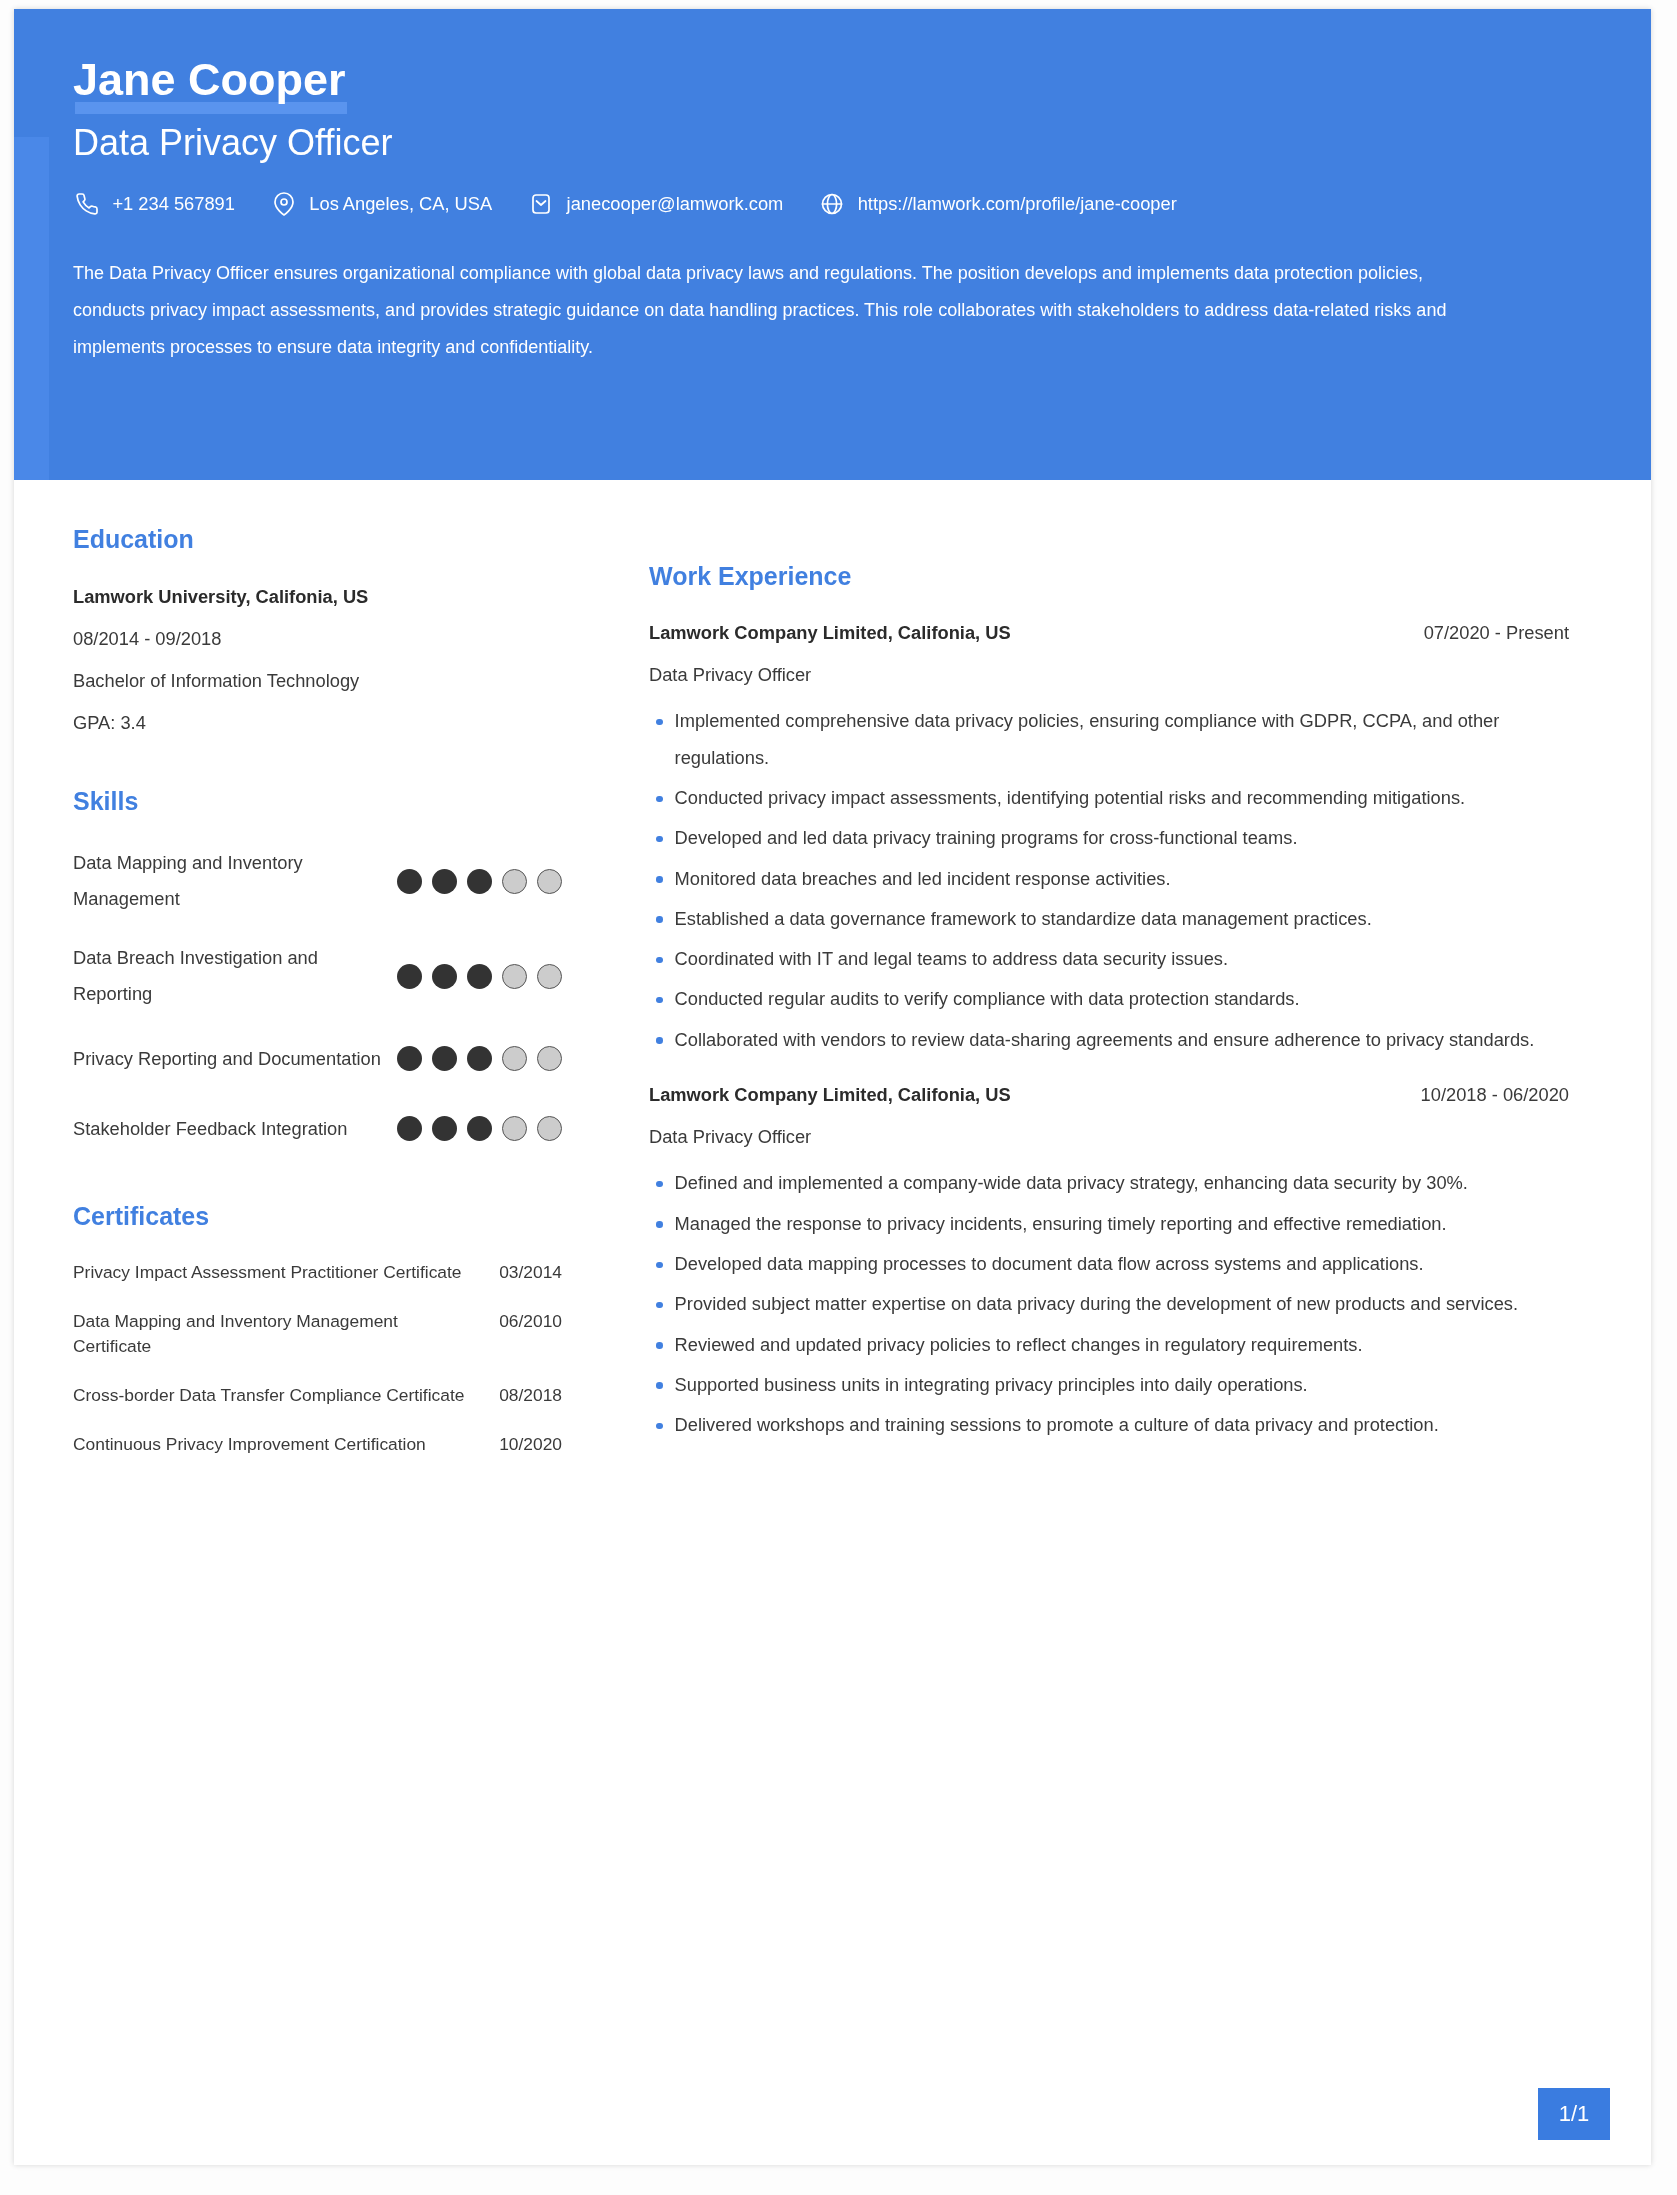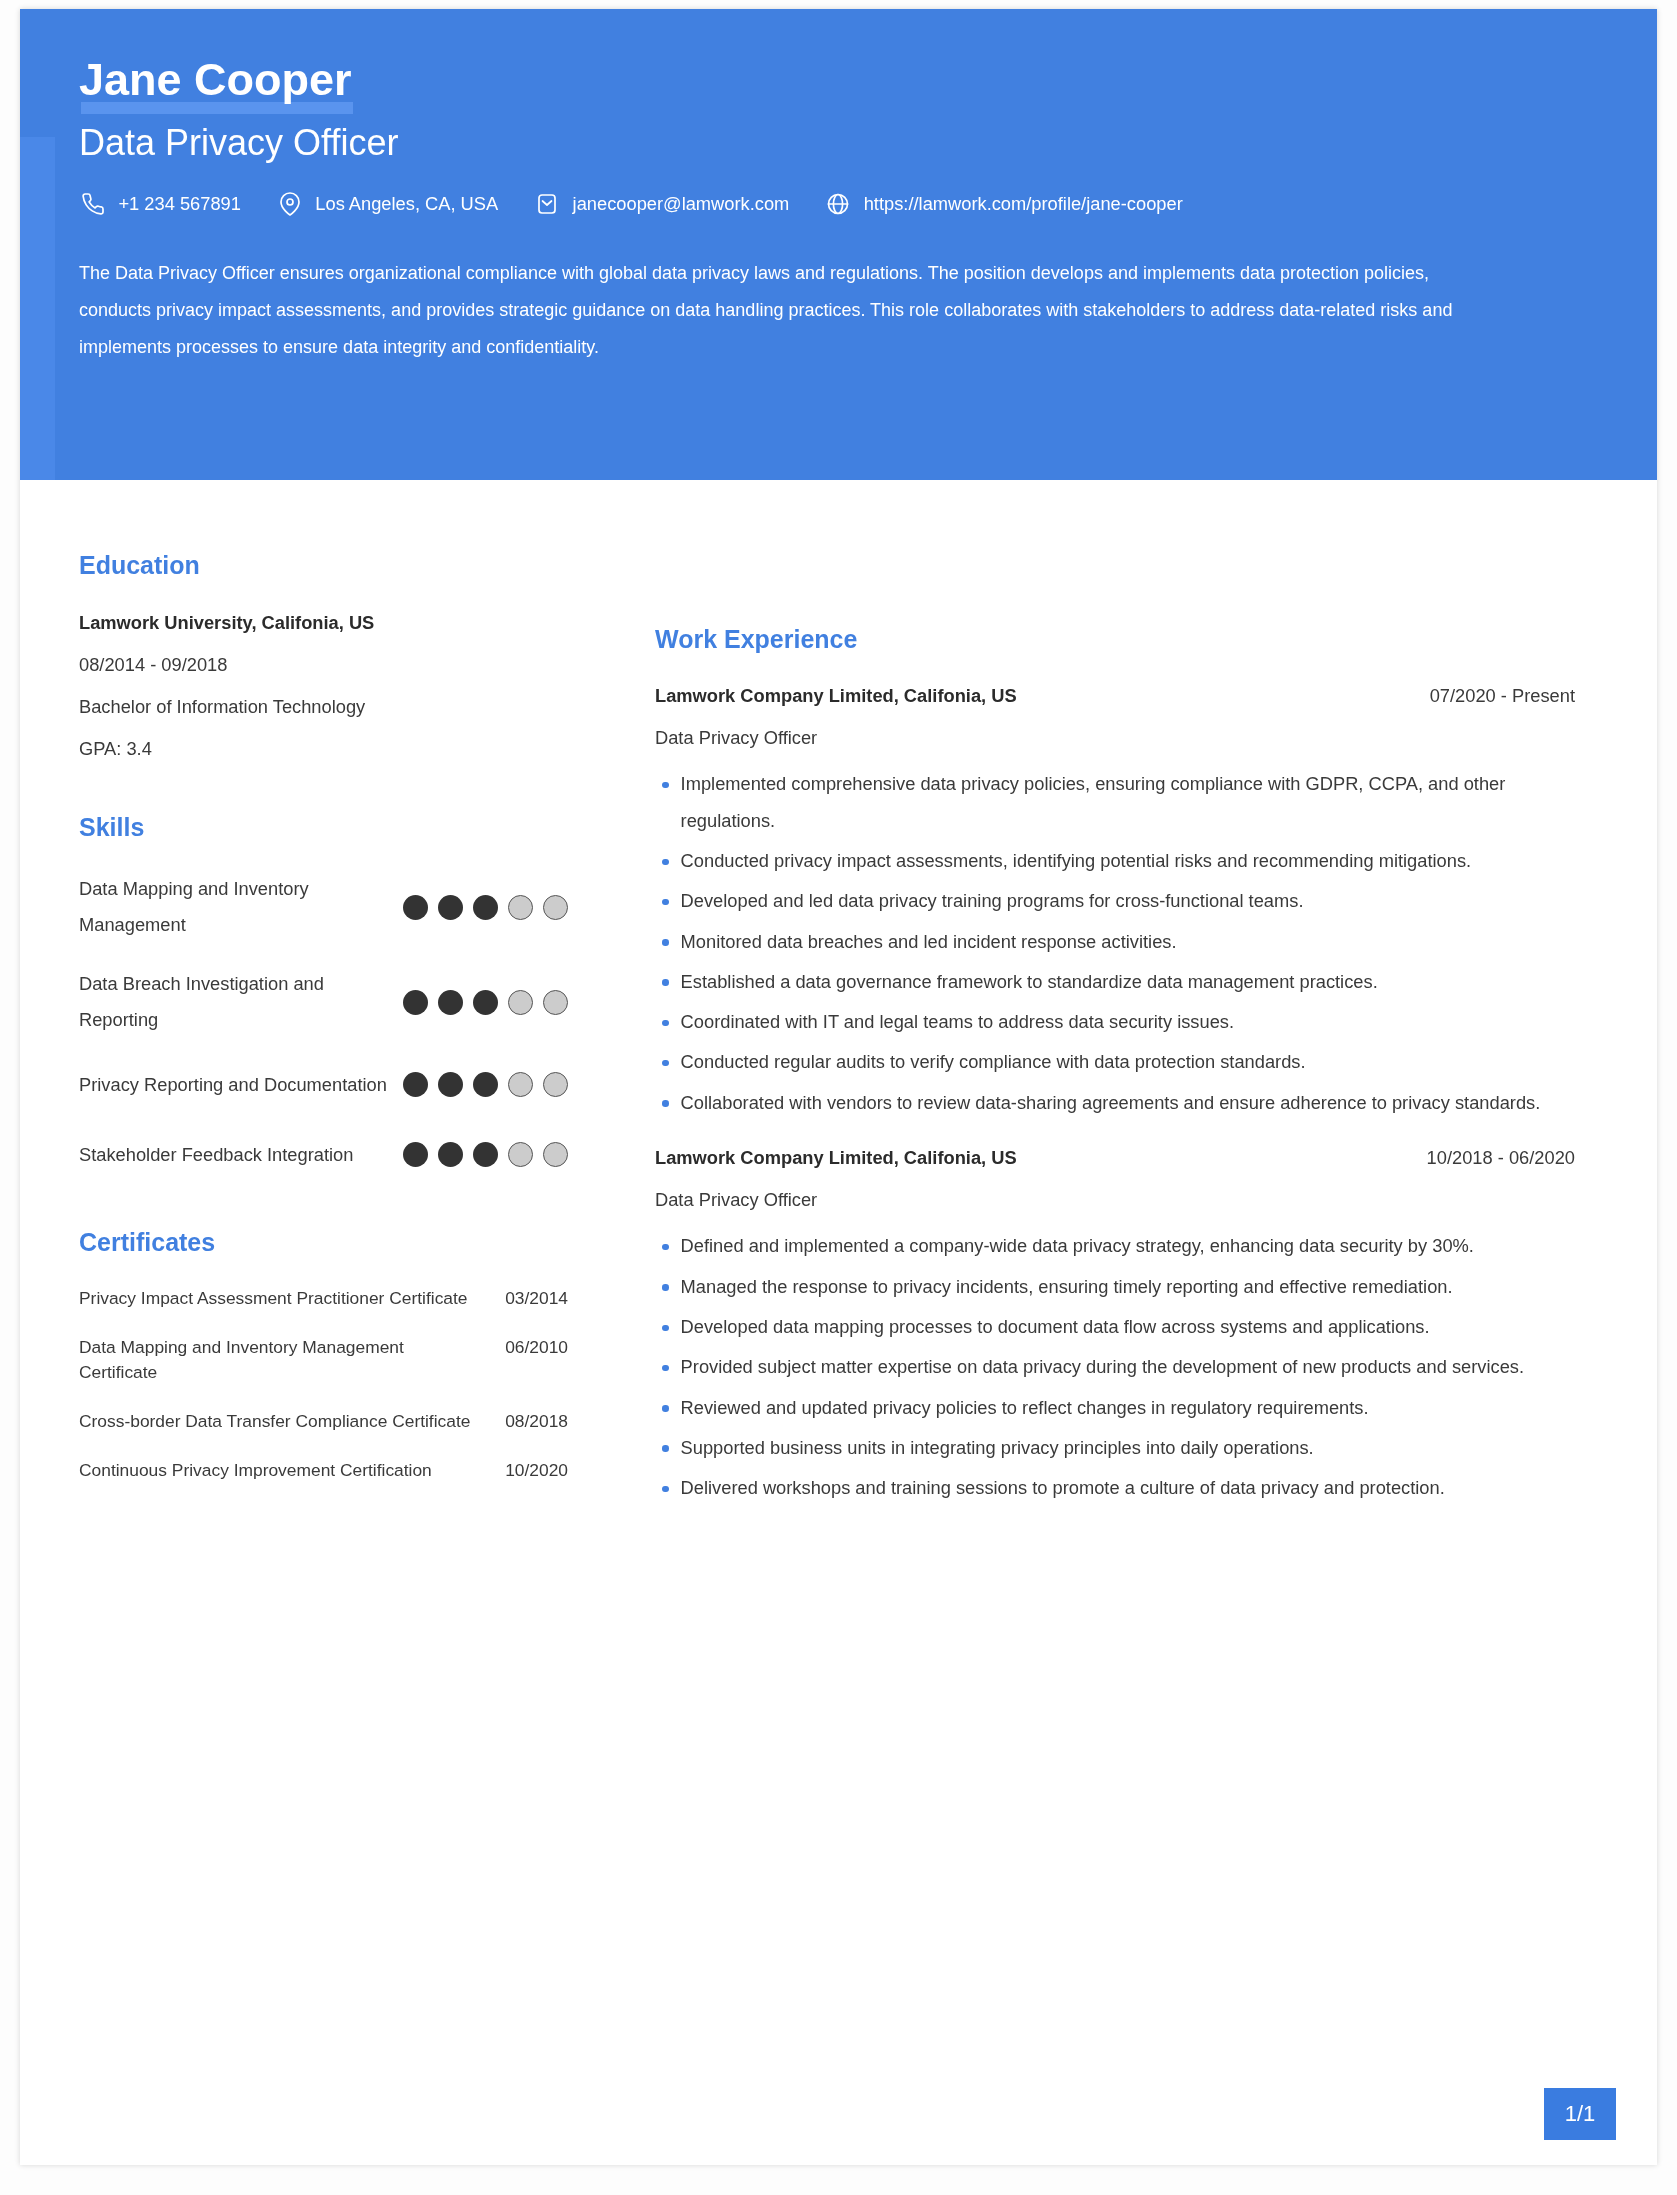--- a/index.html
+++ b/index.html
@@ -14,21 +14,21 @@
   .page-canvas {
     position: relative;
     width: 1678px;
     height: 2196px;
     background: #fdfdfd;
     overflow: hidden;
   }
 
   .resume-sheet {
     position: absolute;
-    left: 20px;
+    left: 14px;
     top: 9.1px;
     width: 1637px;
     height: 2156px;
     background: #ffffff;
     box-shadow: 0 0 5.5px rgba(0,0,0,0.16);
   }
 
   
   .header {
     position: relative;
@@ -112,23 +112,22 @@
     font-size: 18px;
     line-height: 2.05;
     color: #ffffff;
     max-width: 1489px;
     text-align: left;
   }
 
   
   .body-area {
     display: flex;
-    align-items: flex-end;
-    padding: 30px 0 0 0;
-    margin-top: 40px;
+    align-items: center;
+    padding: 44px 0 0 0;
   }
   .col-left {
     width: 585px;
     padding: 0 37px 0 59px;
     flex-shrink: 0;
   }
   .col-right {
     width: 1053px;
     padding: 0 82px 0 50px;
   }

